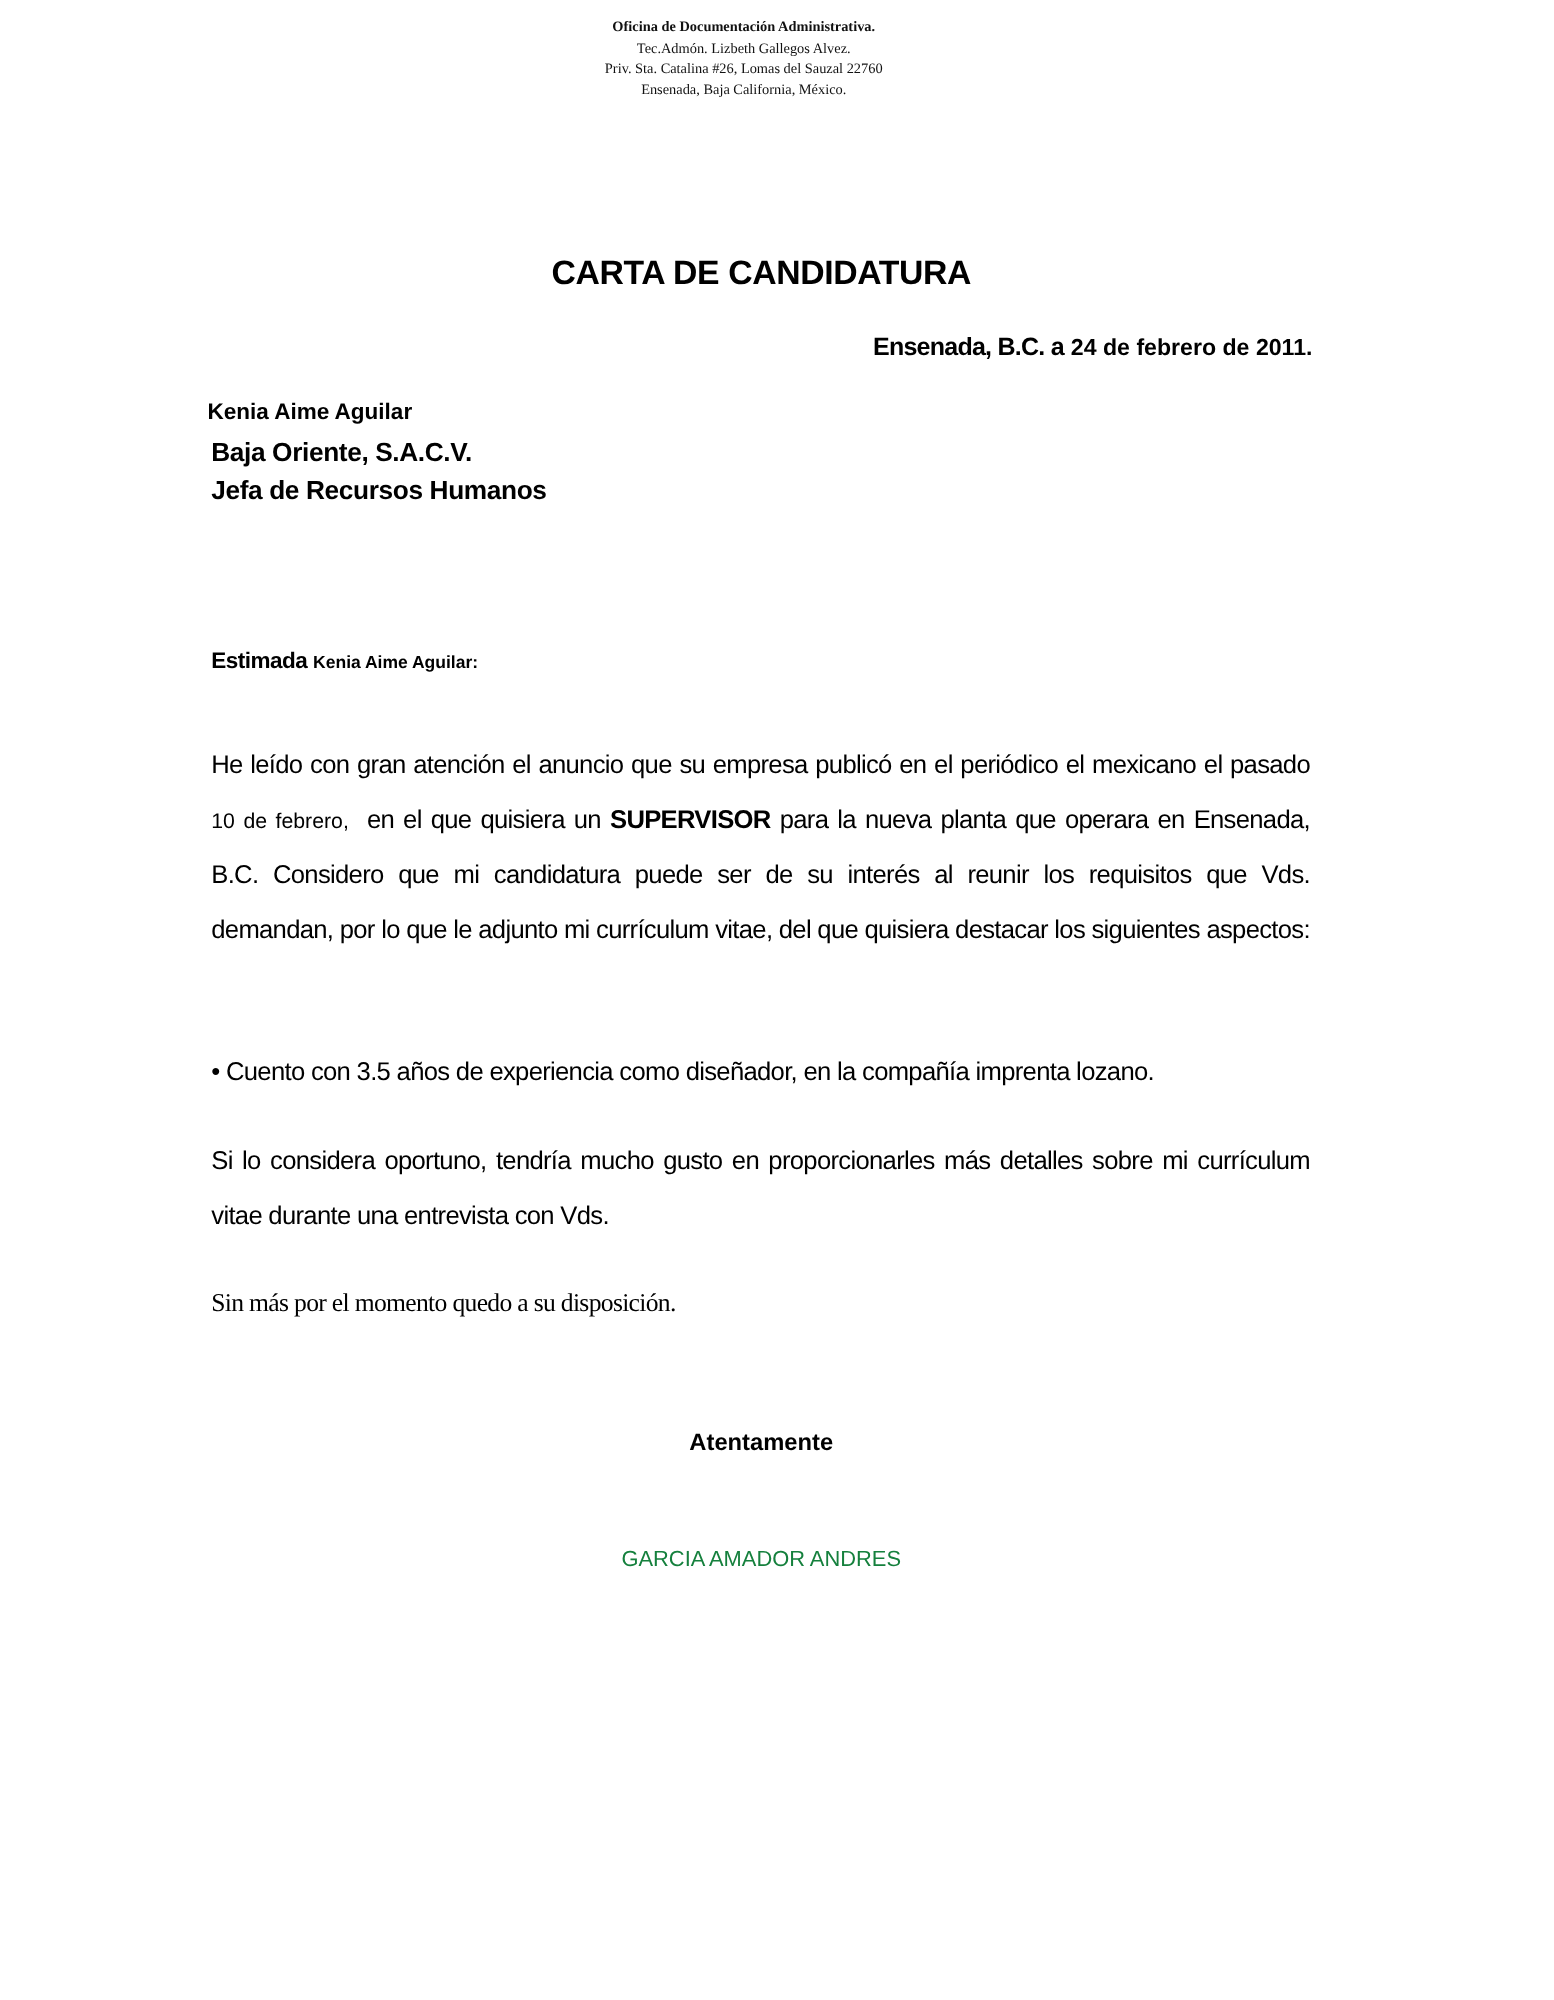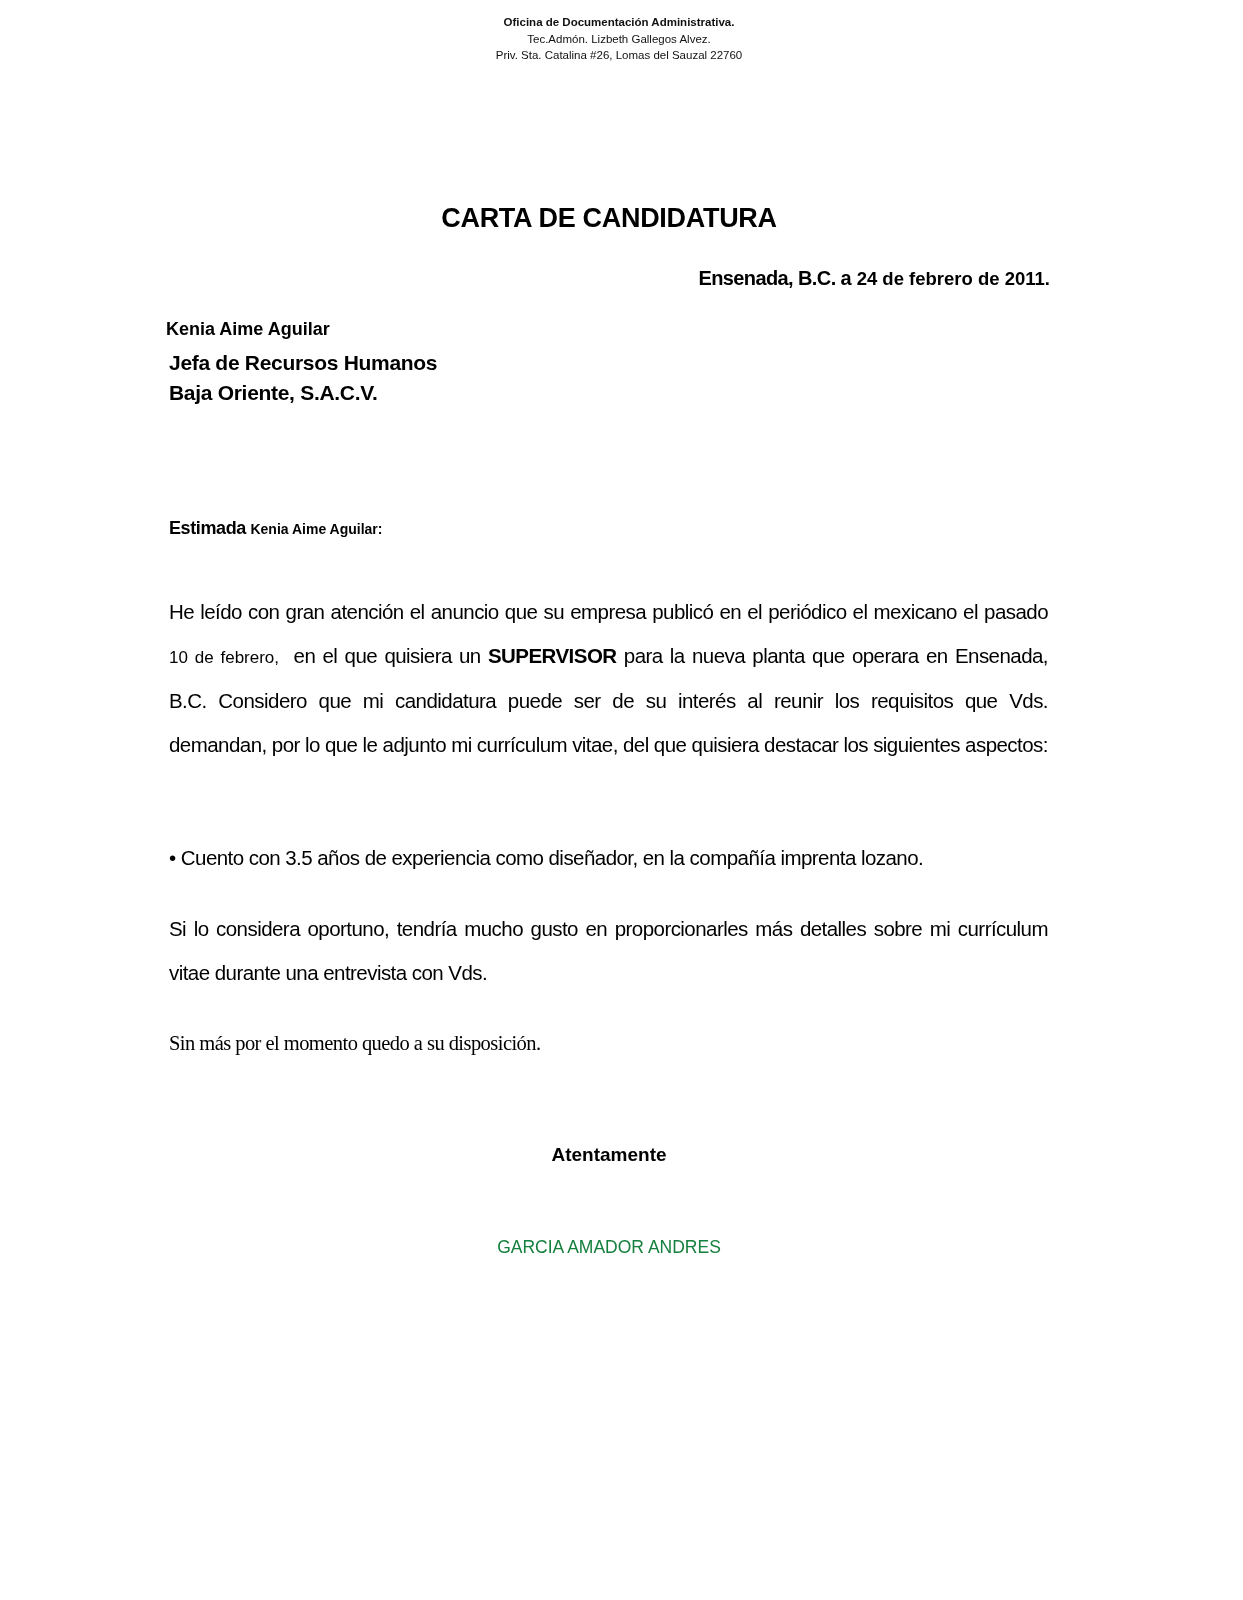--- a/index.html
+++ b/index.html
@@ -3,21 +3,21 @@
   <meta charset="utf-8">
   <style>
     html, body { margin: 0; padding: 0; background: #ffffff; }
     body {
       width: 1243px; height: 1600px; position: relative; overflow: hidden;
       color: #000; font-family: "Liberation Sans", sans-serif;
     }
     .abs { position: absolute; }
     .header {
       left: 0; width: 1190px; top: 14px; text-align: center;
-      font-family: Liberation Sans, sans-serif; font-size: 11.5px; line-height: 16.5px; color: #111; padding-left: 24px;
+      font-family: Liberation Serif, serif; font-size: 11.5px; line-height: 16.5px; color: #111;
     }
     .header .org { font-weight: bold; }
     .header a { color: #1f3fb5; text-decoration: underline; }
     .title {
       left: 0; width: 1218px; top: 203px; text-align: center;
       font-family: "Liberation Sans Narrow", "Liberation Sans", sans-serif;
       font-weight: bold; font-size: 27px; letter-spacing: -0.3px;
     }
     .dateline {
       right: 193px; top: 267px; font-size: 20px; font-weight: bold; white-space: nowrap;
@@ -53,34 +53,35 @@
       font-size: 17.5px; color: #15803d;
     }
   </style>
 </head>
 <body>
 
 <div class="abs header">
   <div class="org">Oficina de Documentación Administrativa.</div>
   <div>Tec.Admón. Lizbeth Gallegos Alvez.</div>
   <div>Priv. Sta. Catalina #26, Lomas del Sauzal 22760</div>
+  <div>Ensenada, Baja California, México.</div>
 </div>
 
 <div class="abs title">CARTA DE CANDIDATURA</div>
 
 <div class="abs dateline">
   <span class="place">Ensenada, B.C. a</span>
   <span class="date">24 de febrero de 2011.</span>
 </div>
 
 <div class="abs recipient-name">Kenia Aime Aguilar</div>
 
 <div class="abs address">
+  <div>Baja Oriente, S.A.C.V.</div>
   <div>Jefa de Recursos Humanos</div>
-  <div>Baja Oriente, S.A.C.V.</div>
 </div>
 
 <div class="abs greeting">
   <span>Estimada</span>
   <span class="nm">Kenia Aime Aguilar:</span>
 </div>
 
 <div class="abs body-text p1">
   <span>He leído con gran atención el anuncio que su empresa publicó en el periódico el mexicano el pasado</span>
   <span class="small-date">10 de febrero,</span>&nbsp;

